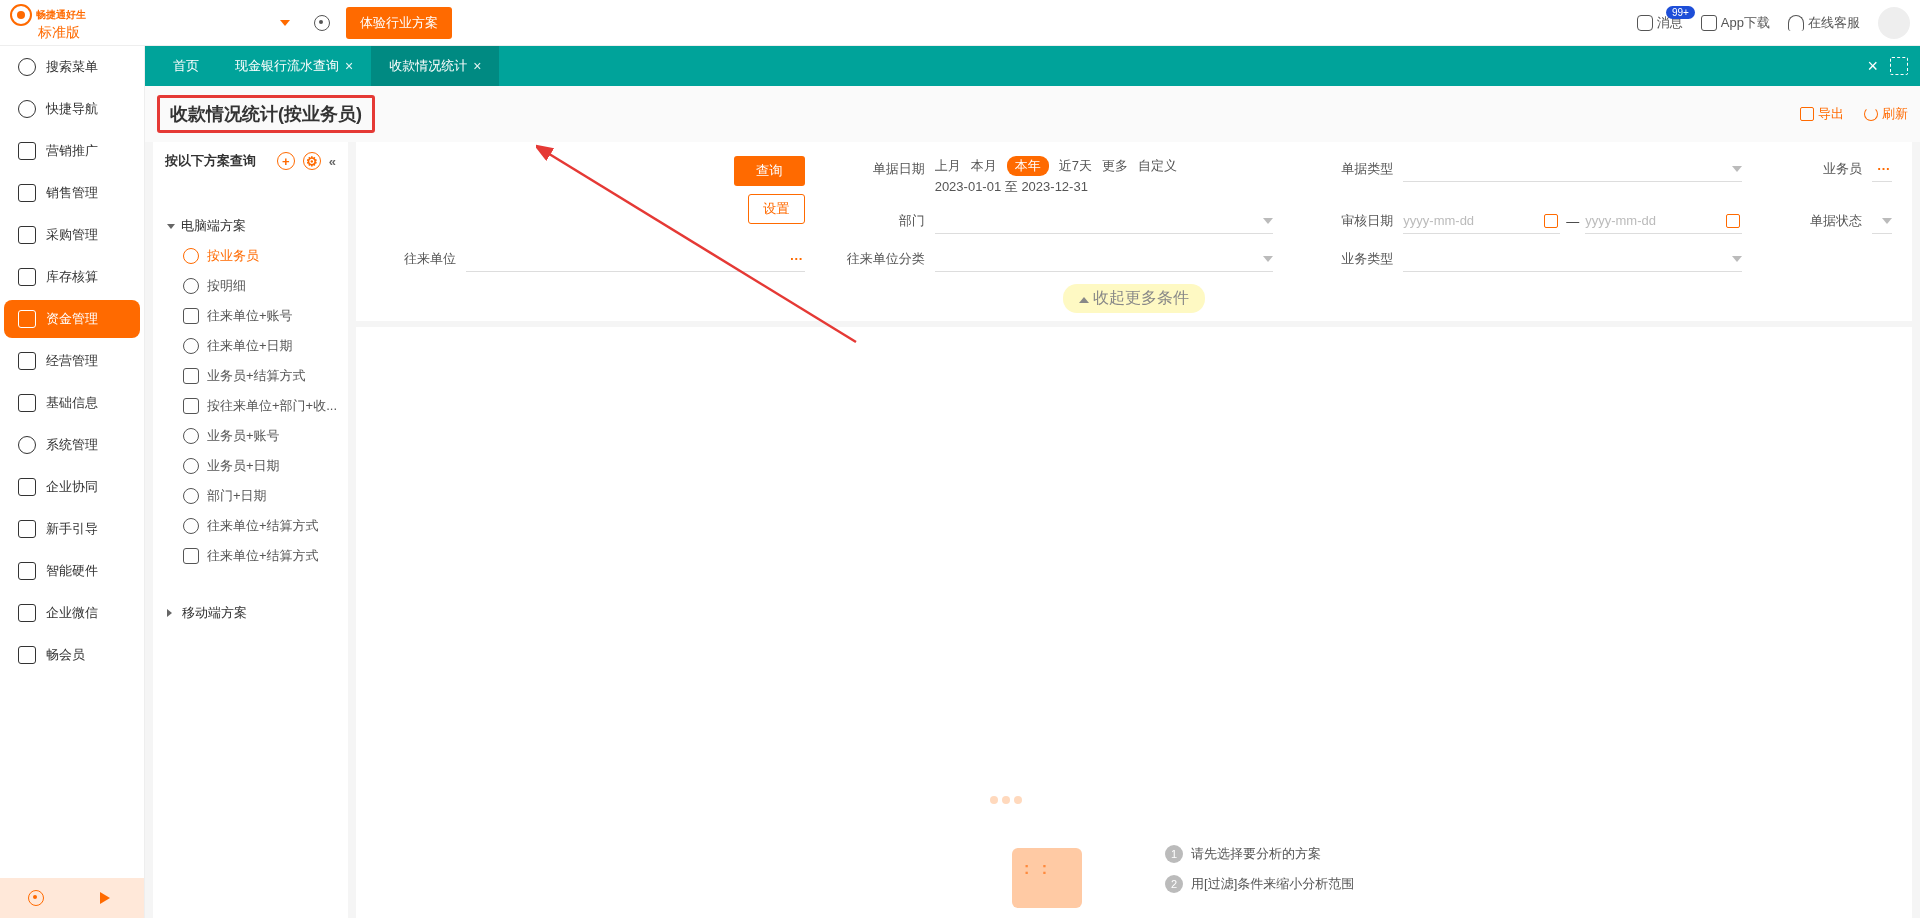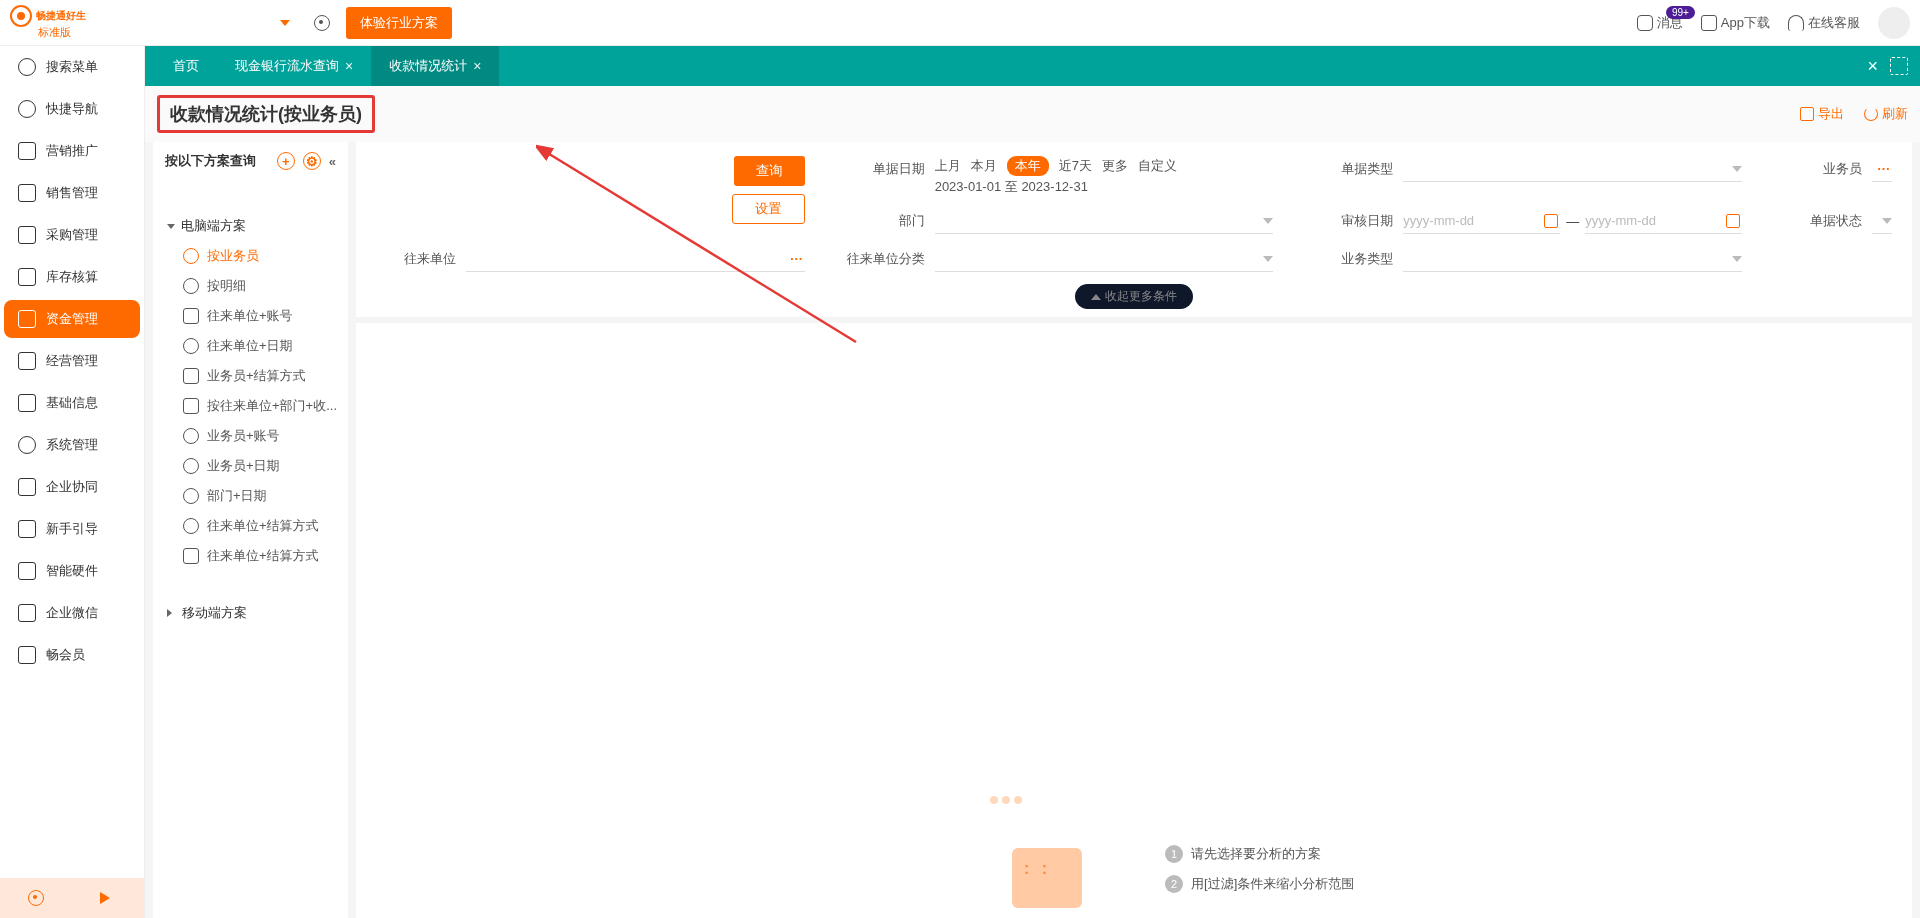--- a/index.html
+++ b/index.html
@@ -4,30 +4,30 @@
 <style>
   * { box-sizing: border-box; margin: 0; padding: 0; }
   body { font-family: "Microsoft YaHei", Arial, sans-serif; font-size: 13px; color: #333; background: #f5f5f5; overflow: hidden; }
   .app { display: flex; height: 918px; width: 1920px; flex-direction: column; }
   .topbar { height: 46px; background: #fff; border-bottom: 1px solid #eee; display: flex; align-items: center; padding: 0 10px; }
   .logo-area { width: 130px; display: flex; flex-direction: column; align-items: flex-start; }
   .logo { display: flex; align-items: center; gap: 4px; }
   .logo-icon { width: 22px; height: 22px; border-radius: 50%; border: 2px solid #ff6a00; position: relative; }
   .logo-icon::after { content: ""; position: absolute; width: 8px; height: 8px; background: #ff6a00; border-radius: 50%; left: 5px; top: 5px; }
   .logo-text { color: #ff6a00; font-weight: bold; font-size: 10px; }
-  .logo-sub { color: #ff6a00; font-size: 11px; margin-top: -2px; margin-left: 28px; }
+  .logo-sub { color: #ff6a00; font-size: 14px; margin-top: -2px; margin-left: 28px; }
   .org-select { color: #999; padding: 0 12px; display: flex; align-items: center; gap: 8px; }
   .caret-down { width: 0; height: 0; border-left: 5px solid transparent; border-right: 5px solid transparent; border-top: 6px solid #ff6a00; }
   .gear-icon { width: 16px; height: 16px; border: 1.5px solid #555; border-radius: 50%; position: relative; margin-left: 12px; }
   .gear-icon::after { content: ""; width: 4px; height: 4px; background: #555; border-radius: 50%; position: absolute; top: 4px; left: 4px; }
   .btn-orange { background: #ff6a00; color: #fff; border: none; padding: 7px 14px; border-radius: 3px; margin-left: 16px; cursor: pointer; font-size: 13px; }
   .topbar-spacer { flex: 1; }
   .top-right { display: flex; align-items: center; gap: 18px; color: #555; }
   .top-right-item { display: flex; align-items: center; gap: 4px; cursor: pointer; position: relative; }
-  .badge { position: absolute; top: -8px; right: -12px; background: #4c1d95; color: #fff; border-radius: 9px; font-size: 10px; padding: 1px 6px; }
+  .badge { position: absolute; top: -8px; right: -12px; background: #1d4ed8; color: #fff; border-radius: 9px; font-size: 10px; padding: 1px 6px; }
   .icon-sq { width: 16px; height: 16px; border: 1.5px solid #555; border-radius: 3px; }
   .icon-headset { width: 16px; height: 16px; border: 1.5px solid #555; border-radius: 8px 8px 3px 3px; border-bottom: none; }
   .fullscreen-icon { width: 18px; height: 18px; border: 1.5px dashed #fff; border-radius: 2px; }
   .body-row { flex: 1; display: flex; overflow: hidden; }
   .sidebar { width: 145px; background: #fff; border-right: 1px solid #eee; display: flex; flex-direction: column; }
   .side-items { flex: 1; }
   .side-item { display: flex; align-items: center; gap: 10px; padding: 12px 18px; color: #333; cursor: pointer; }
   .side-item.active { background: #ff6a00; color: #fff; border-radius: 8px; margin: 2px 4px; padding: 10px 14px; }
   .side-icon { width: 18px; height: 18px; border: 1.5px solid currentColor; border-radius: 3px; flex-shrink: 0; }
   .side-icon.round { border-radius: 50%; }
@@ -71,23 +71,23 @@
   .date-tab.active { background: #ff6a00; color: #fff; padding: 1px 8px; border-radius: 9px; }
   .date-sub { color: #555; font-size: 13px; margin-top: 2px; }
   .select-box { border-bottom: 1px solid #ddd; height: 26px; display: flex; align-items: center; justify-content: flex-end; color: #bbb; cursor: pointer; }
   .sel-caret { width: 0; height: 0; border-left: 5px solid transparent; border-right: 5px solid transparent; border-top: 6px solid #bbb; }
   .ellips { color: #ff6a00; letter-spacing: 2px; font-weight: bold; }
   .date-range { display: flex; align-items: center; gap: 6px; }
   .date-input { flex: 1; border: none; border-bottom: 1px solid #ddd; height: 26px; color: #bbb; display: flex; align-items: center; justify-content: space-between; padding-right: 2px; }
   .cal-icon { width: 14px; height: 14px; border: 1.3px solid #ff6a00; border-radius: 2px; }
   .btn-col { display: flex; flex-direction: column; gap: 8px; align-items: flex-end; }
   .btn-query { background: #ff6a00; color: #fff; border: none; padding: 6px 22px; border-radius: 3px; cursor: pointer; }
-  .btn-set { background: #fff; color: #ff6a00; border: 1px solid #ff6a00; padding: 5px 22px; border-radius: 3px; cursor: pointer; }
+  .btn-set { background: #fff; color: #ff6a00; border: 1px solid #ff6a00; padding: 5px 14px; border-radius: 3px; cursor: pointer; }
   .collapse-bar { text-align: center; padding: 8px; color: #888; cursor: pointer; background: #fff; }
-  .collapse-pill { display: inline-block; background: #0f172a; padding: 4px 16px; border-radius: 14px; font-size: 12px; }
+  .collapse-pill { display: inline-block; background: #fef9c3; padding: 4px 16px; border-radius: 14px; font-size: 16px; }
   .up-caret { display: inline-block; width: 0; height: 0; border-left: 5px solid transparent; border-right: 5px solid transparent; border-bottom: 6px solid #888; margin-right: 4px; }
   .results { background: #fff; flex: 1; margin-top: 6px; display: flex; flex-direction: column; align-items: center; justify-content: flex-end; position: relative; }
   .robot { width: 120px; height: 100px; position: absolute; left: 50%; bottom: 10px; transform: translateX(-120%); }
   .robot-body { width: 70px; height: 60px; background: #ffcaa4; border-radius: 6px; position: absolute; bottom: 0; left: 22px; }
   .robot-face { position: absolute; top: 12px; left: 12px; color: #ff8a3d; font-weight: bold; font-size: 16px; letter-spacing: 4px; }
   .robot-bubbles { position: absolute; top: -12px; left: 0; display: flex; gap: 4px; }
   .bub { width: 8px; height: 8px; background: #ffd9bd; border-radius: 50%; }
   .hints { position: absolute; left: 52%; bottom: 25px; display: flex; flex-direction: column; gap: 12px; }
   .hint { display: flex; align-items: center; gap: 8px; color: #555; }
   .hint-num { width: 18px; height: 18px; border-radius: 50%; background: #bbb; color: #fff; display: flex; align-items: center; justify-content: center; font-size: 11px; }

